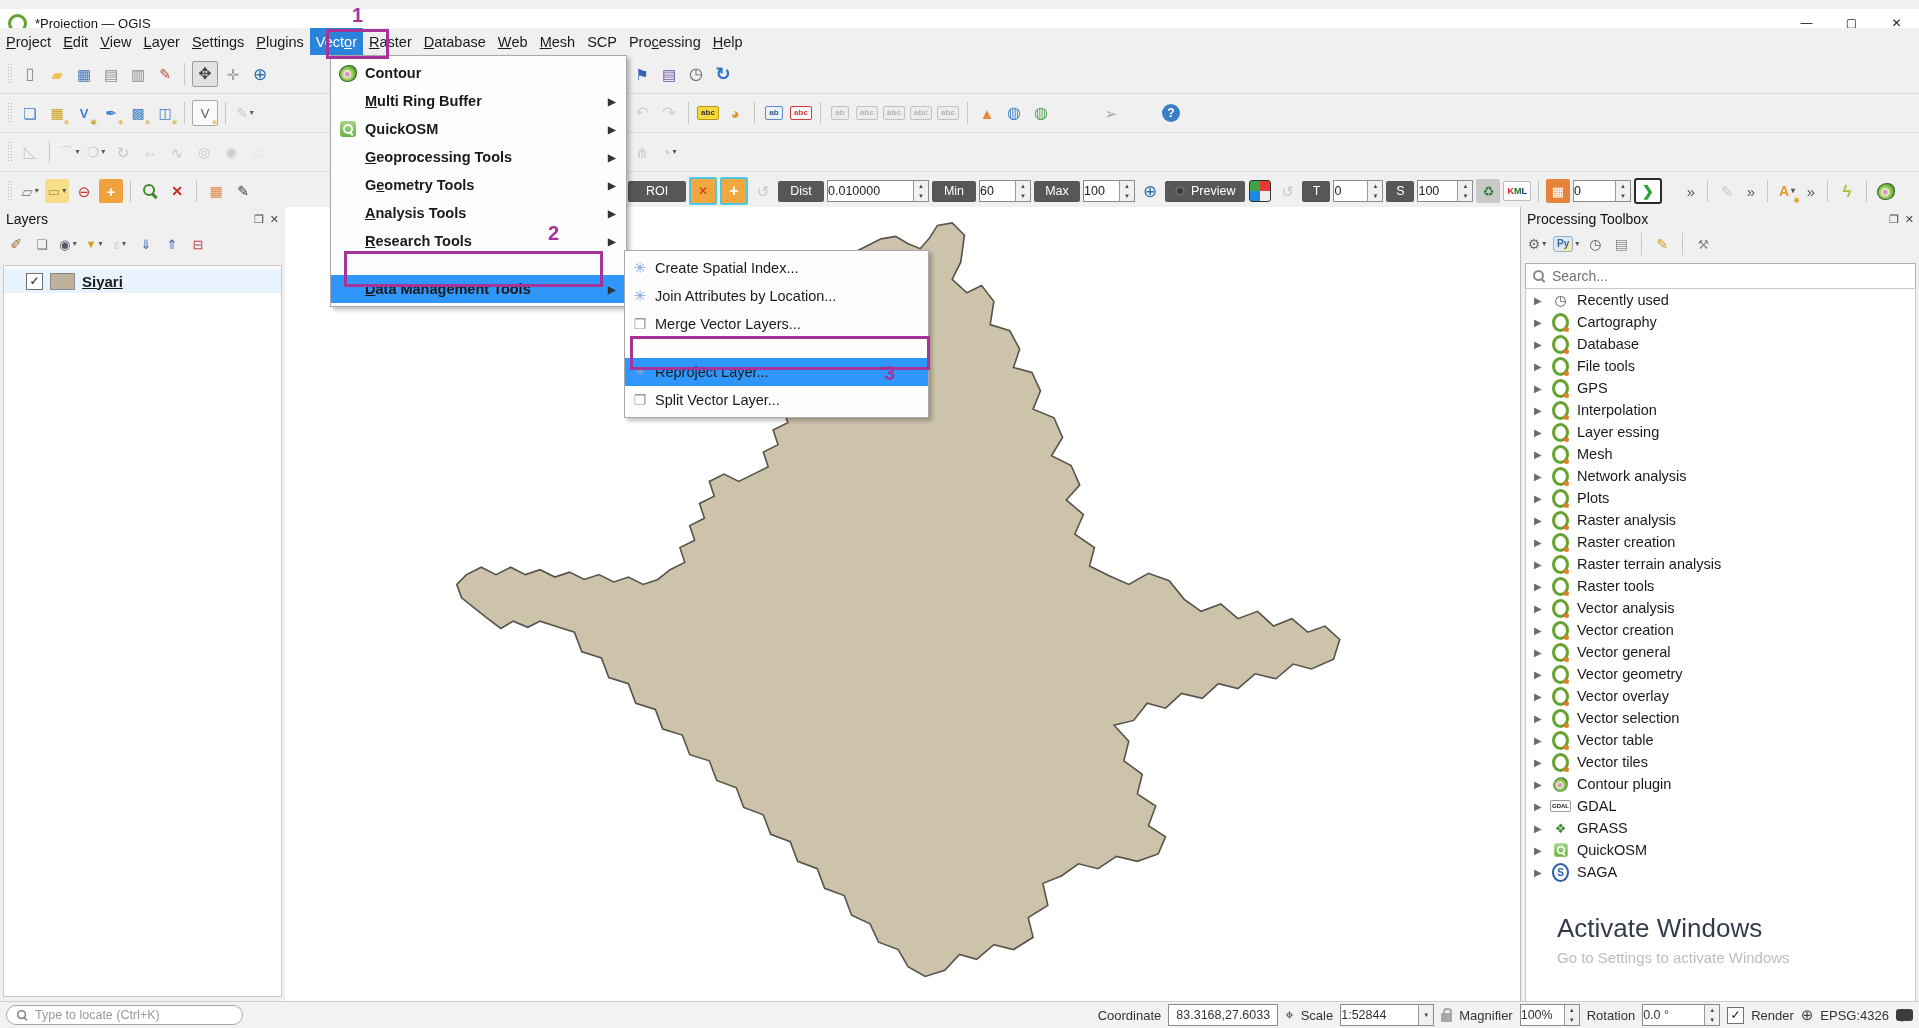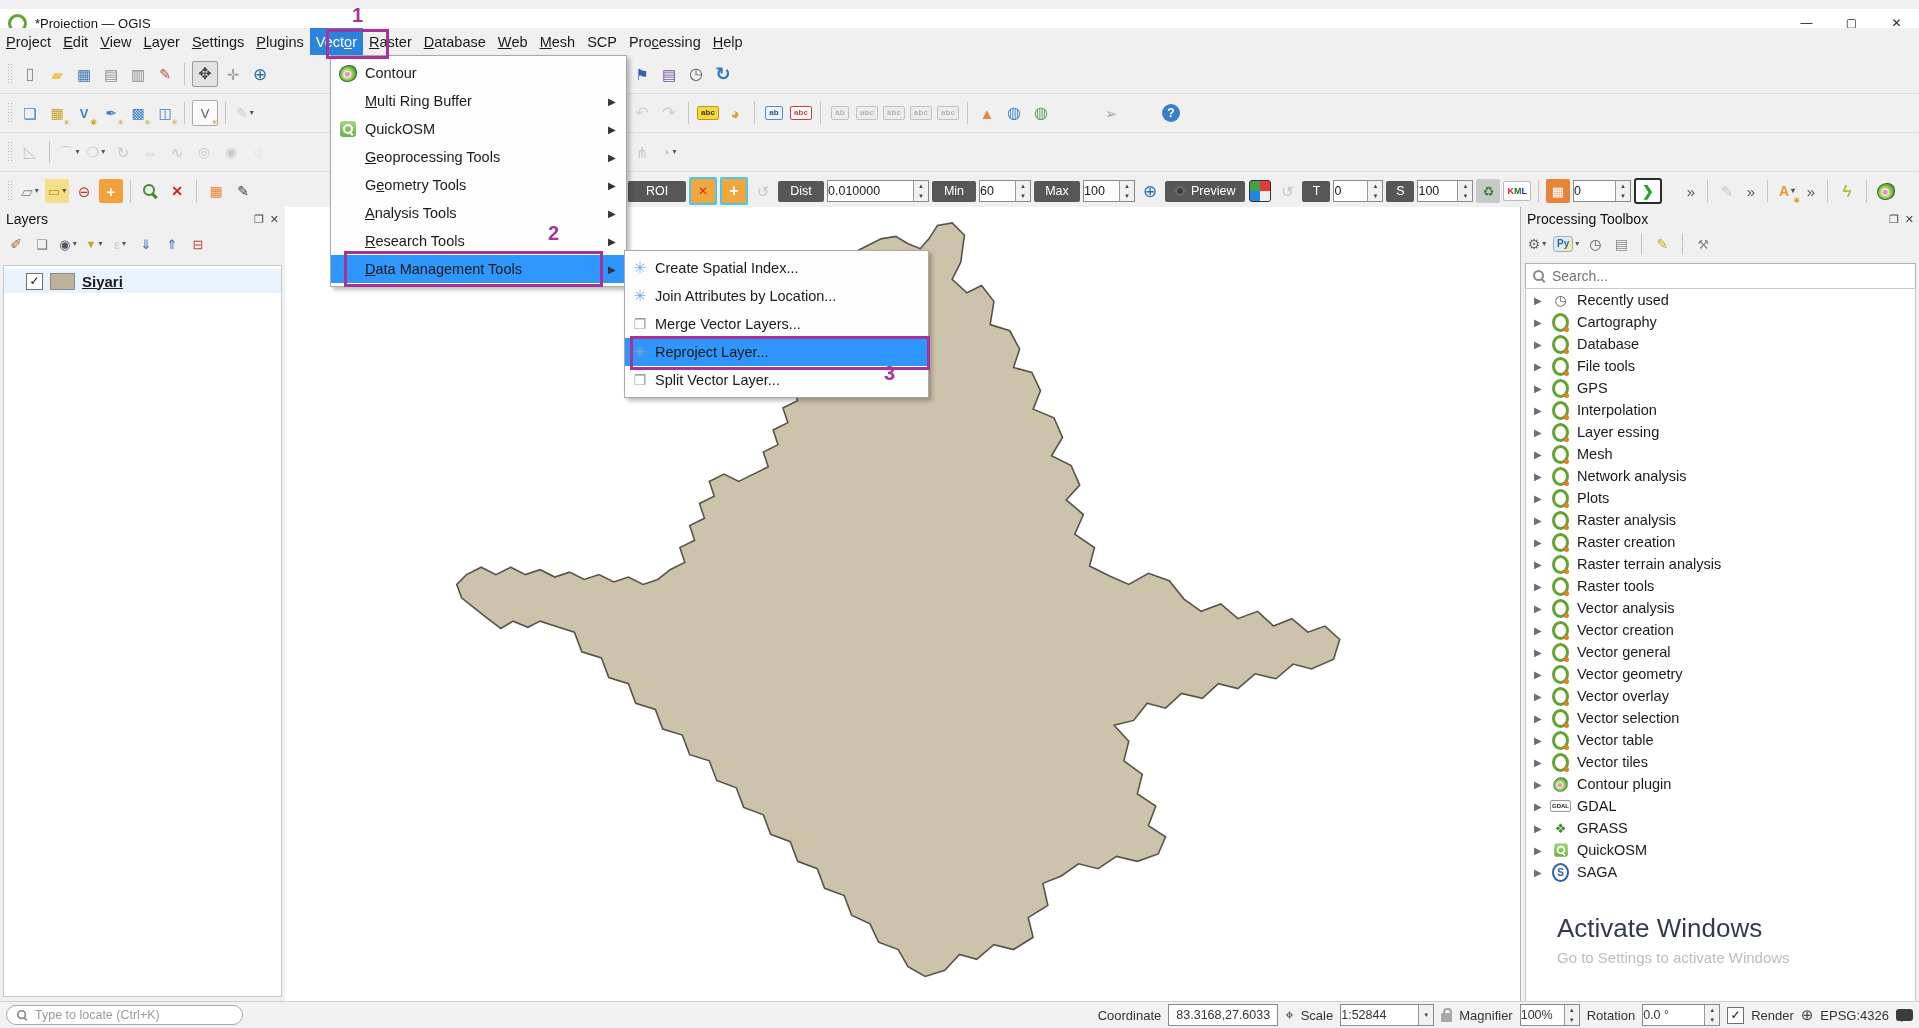--- a/index.html
+++ b/index.html
@@ -122,27 +122,27 @@
   .sb-right{margin-left:auto;display:flex;align-items:center;gap:7px;}
   .sb-ic{font-size:15px;color:#444;}
   .lock{width:11px;height:9px;background:#a8a8a8;border-radius:1px;position:relative;display:inline-block;margin-top:5px;}
   .lock::before{content:'';position:absolute;left:1.5px;top:-5px;width:5px;height:5px;border:2px solid #a8a8a8;
       border-bottom:none;border-radius:4px 4px 0 0;}
   .bubble{width:17px;height:12px;background:#3c3c3c;border-radius:3px;position:relative;display:inline-block;}
   .bubble::after{content:'';position:absolute;left:3px;bottom:-4px;border:3px solid transparent;border-top-color:#3c3c3c;}
   
   .popup{position:absolute;background:#fdfdfd;border:1px solid #a9a9a9;box-shadow:3px 3px 4px rgba(0,0,0,.25);
          padding:3px 0;z-index:5;}
-  #vector-menu{left:330px;top:55px;width:295px;}
+  #vector-menu{left:330px;top:55px;width:295px;font-weight:bold;}
   #dm-submenu{left:624px;top:250px;width:303px;}
   .pm-item{height:28px;display:flex;align-items:center;font-size:14.5px;}
   .pm-item .icz{width:34px;display:flex;justify-content:center;align-items:center;flex:none;}
   .pm-item .lbl{flex:1;}
   .pm-item .arrow{width:18px;color:#333;font-size:10px;}
-  .pm-item.hl{background:#2f96fb;}
+  .pm-item.hl{background:#2f96fb;margin-top:20px;}
   .proc-ic{color:#7fa8d8;font-size:15px;}
   .copy-ic{color:#9a9a9a;font-size:14px;}
   
   .mag-box{position:absolute;border:3px solid #a63397;z-index:9;pointer-events:none;}
   #box-vector{left:326px;top:29px;width:57px;height:24px;}
   #box-dmt{left:344px;top:251px;width:253px;height:30px;}
   #box-reproject{left:630px;top:336px;width:294px;height:28px;}
   .annot-num{position:absolute;color:#a63397;font-size:20px;font-weight:bold;z-index:9;pointer-events:none;}
   #num1{left:352px;top:4px;}
   #num2{left:548px;top:222px;}

